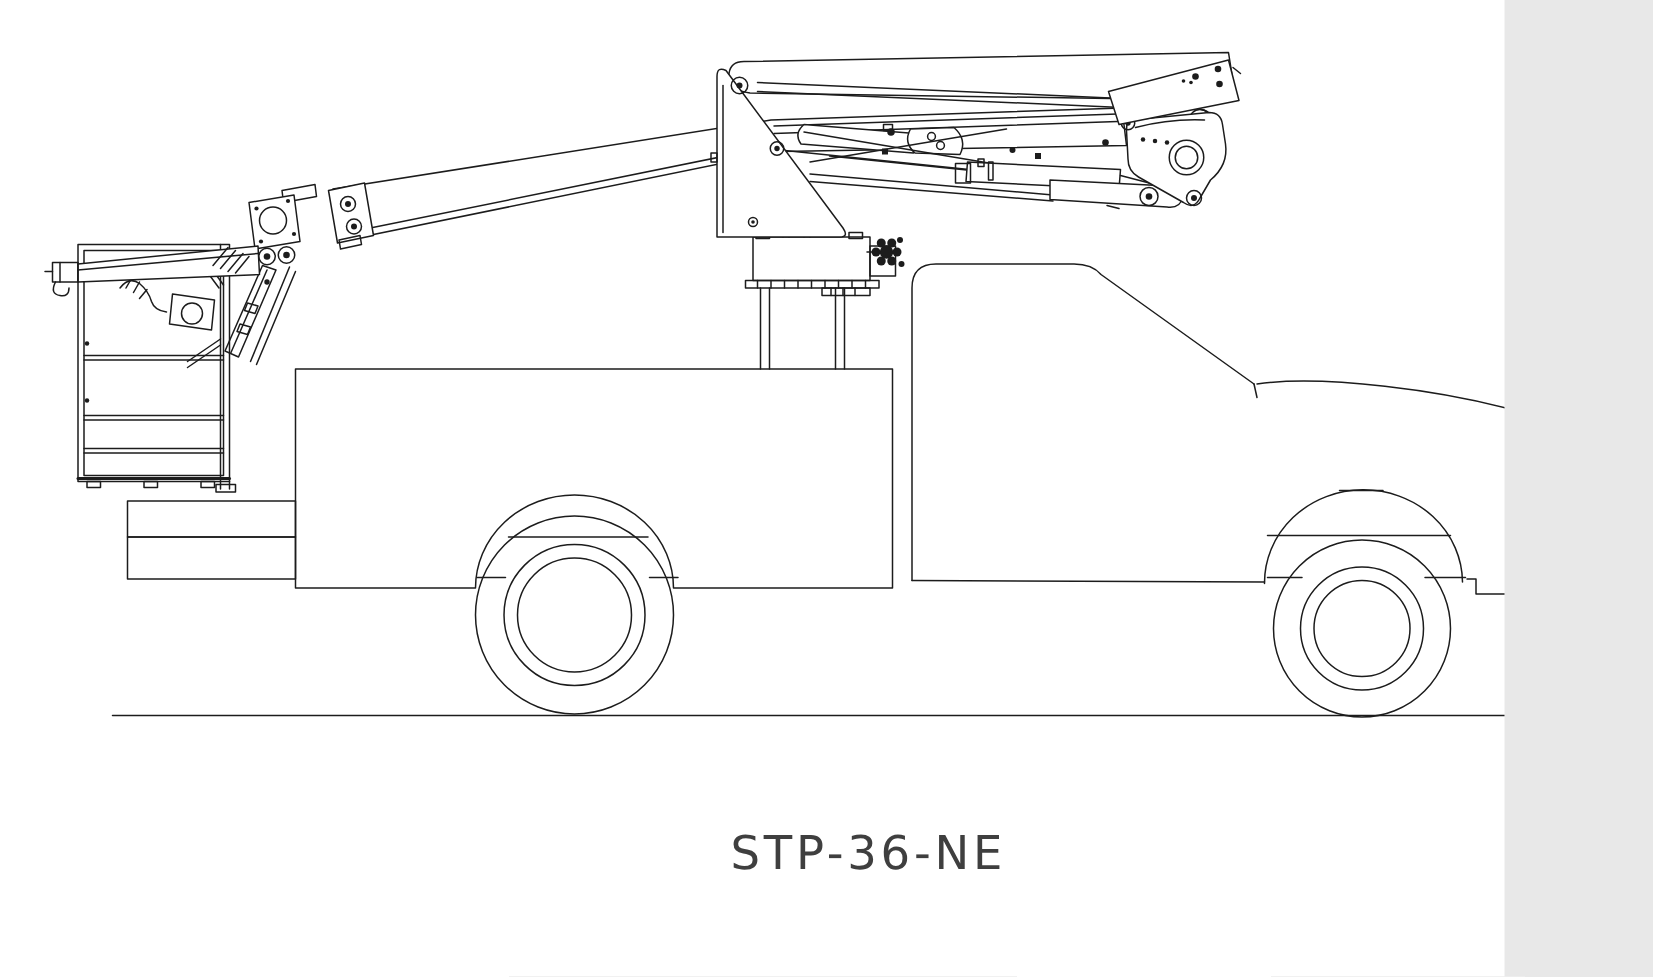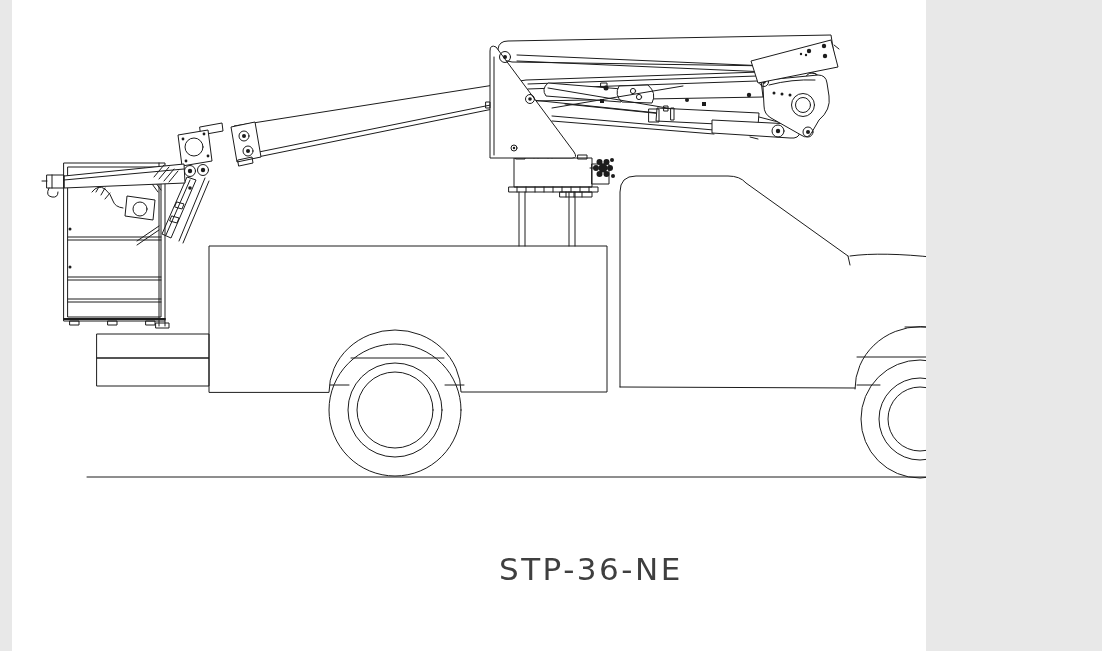--- a/index.html
+++ b/index.html
@@ -3,25 +3,24 @@
 <meta charset="utf-8">
 <style>
   :root{
     --bg:#ffffff;
     --line:#1c1c1c;
     --caption:#3f3f3f;
   }
   html,body{margin:0;padding:0;background:#e8e8e8;}
   .canvas{
     position:relative;
-    width:914px;height:651px;
+    width:1003px;height:651px;
     background:var(--bg);
     overflow:hidden;
     font-family:"DejaVu Sans", sans-serif;
-    margin-left:12px;
   }
   svg{position:absolute;left:0;top:0;}
   .ln{stroke:var(--line);stroke-width:1;fill:none;stroke-linecap:round;stroke-linejoin:round;}
   .lnw{stroke:var(--line);stroke-width:1;fill:#ffffff;stroke-linejoin:round;}
   .thick{stroke-width:2;}
   .fill{fill:var(--line);stroke:none;}
   .caption{
     position:absolute;
     left:487px;top:551px;
     font-size:31px;

